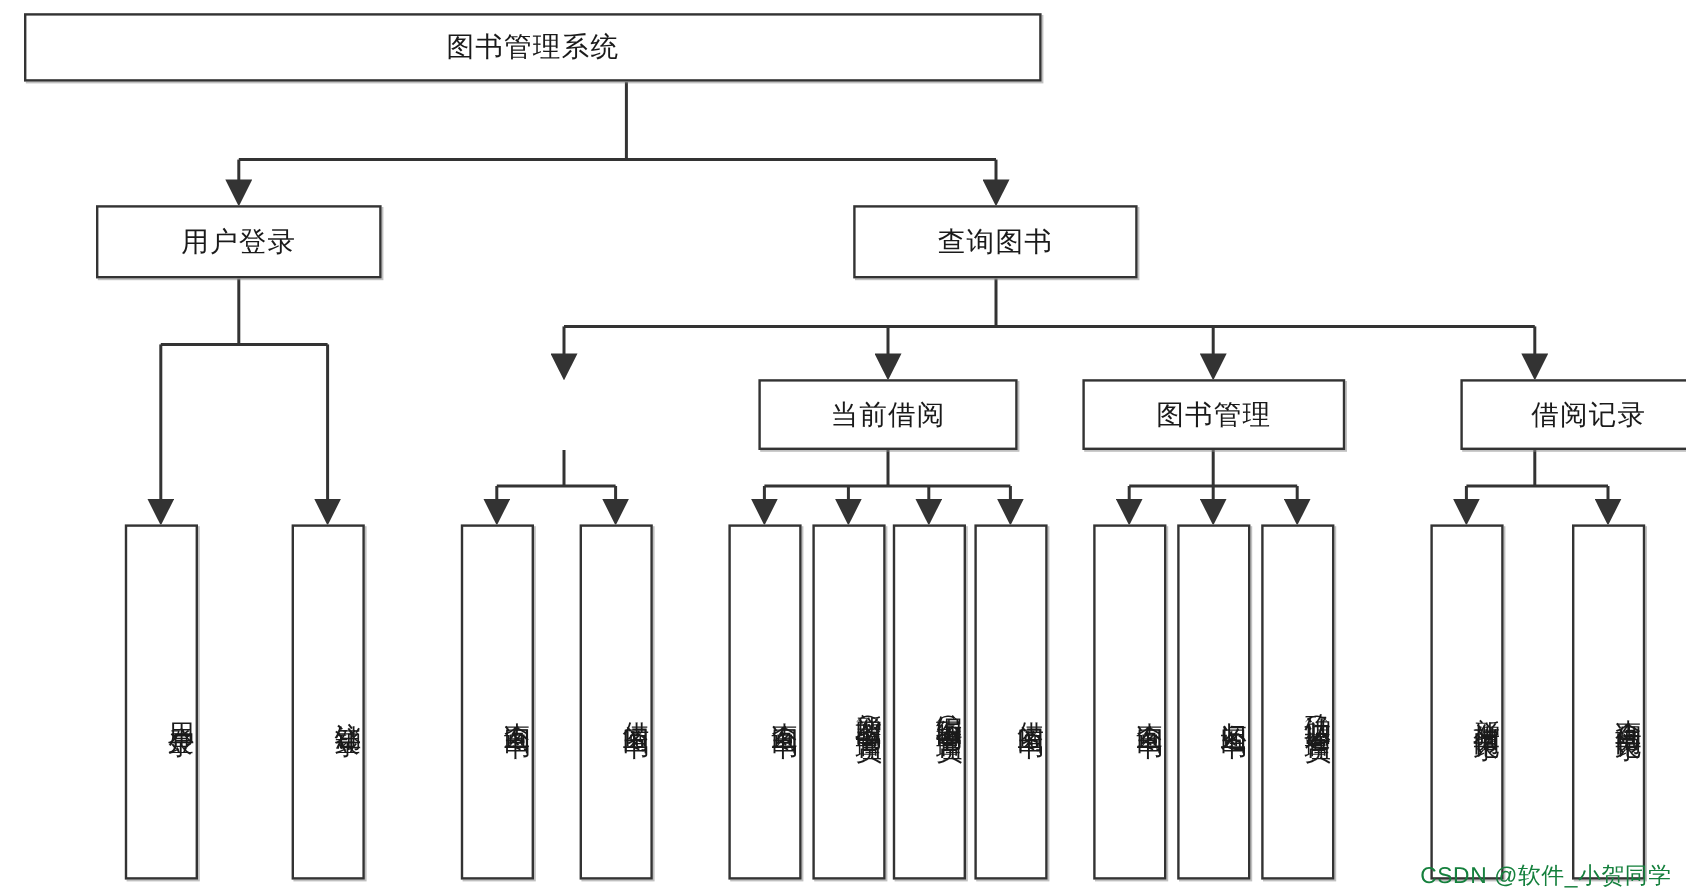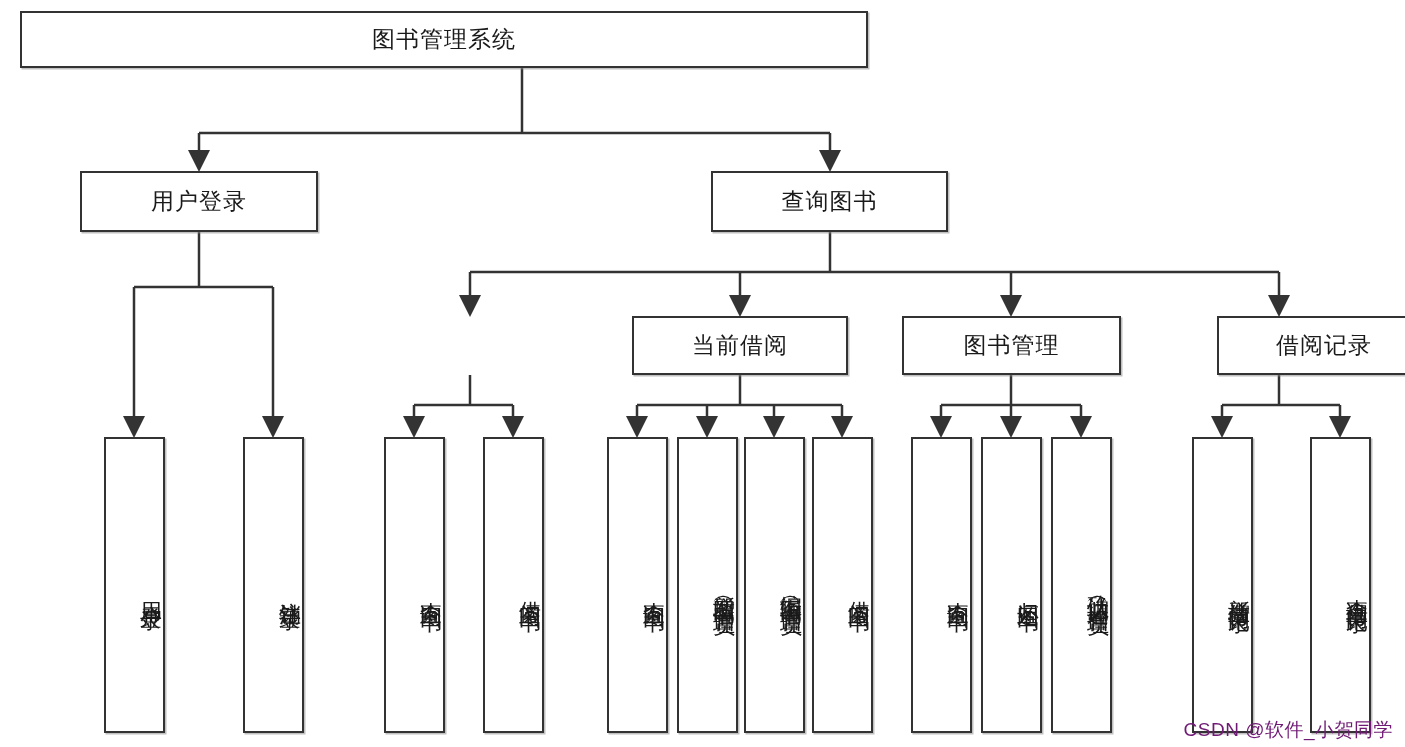--- a/index.html
+++ b/index.html
@@ -54,21 +54,21 @@
   .node.leaf .txt {
     writing-mode: vertical-rl;
     text-orientation: upright;
     display: block;
   }
   .watermark {
     position: absolute;
     right: 12px;
     bottom: 4px;
     font-size: 19px;
-    color: #701a75;
+    color: #15803d;
     letter-spacing: 0.5px;
     white-space: nowrap;
   }
 </style>
 </head>
 <body>
 
 <div id="canvas">
 
   <svg id="wires" viewBox="0 0 1405 747">

